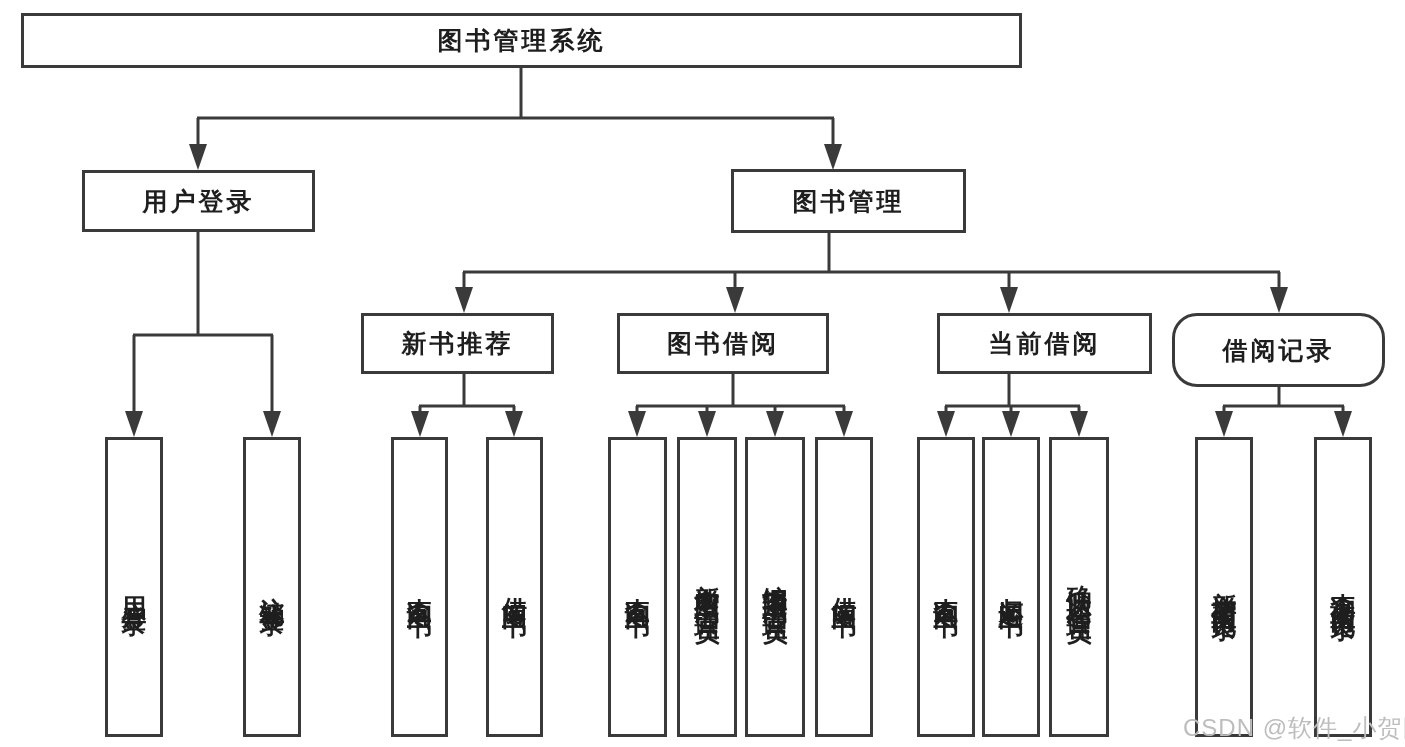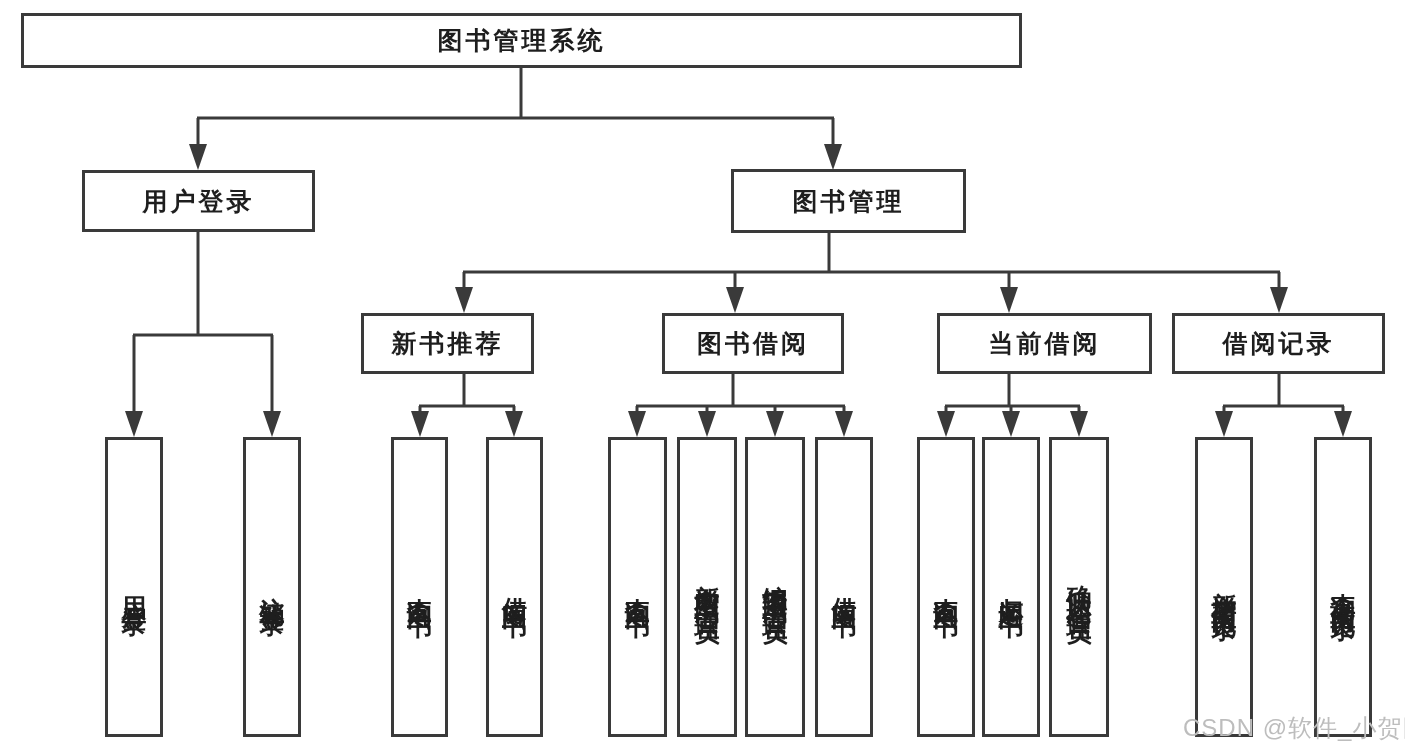--- a/index.html
+++ b/index.html
@@ -38,24 +38,24 @@
   .vbox{top:437px;height:300px;}
   .vbox span{
     writing-mode:vertical-rl;text-orientation:mixed;
     font-size:25px;font-weight:600;letter-spacing:5px;
     color:var(--text);white-space:nowrap;line-height:1;
   }
 
   #n-root{left:21px;top:13px;width:1001px;height:55px;}
   #n-user-login{left:82px;top:170px;width:233px;height:62px;}
   #n-book-mgmt{left:712px;top:169px;width:235px;height:64px;margin-left:19px;}
-  #n-new-book{left:361px;top:313px;width:173px;height:61px;}
-  #n-book-borrow{left:617px;top:313px;width:182px;height:61px;margin-left:45px;}
+  #n-new-book{left:361px;top:313px;width:193px;height:61px;}
+  #n-book-borrow{left:617px;top:313px;width:212px;height:61px;}
   #n-current-borrow{left:937px;top:313px;width:215px;height:61px;}
-  #n-borrow-records{left:1172px;top:313px;width:213px;height:61px;}
+  #n-borrow-records{left:1172px;top:313px;width:213px;height:74px;border-radius:25px;}
 
   #v-user-login{left:105px;width:58px;}
   #v-logout{left:243px;width:58px;}
   #v-query-book-1{left:391px;width:57px;}
   #v-borrow-book-1{left:486px;width:57px;}
   #v-query-book-2{left:608px;width:59px;}
   #v-add-book{left:677px;width:60px;}
   #v-edit-book{left:745px;width:60px;}
   #v-borrow-book-2{left:815px;width:58px;}
   #v-query-book-3{left:917px;width:58px;}

